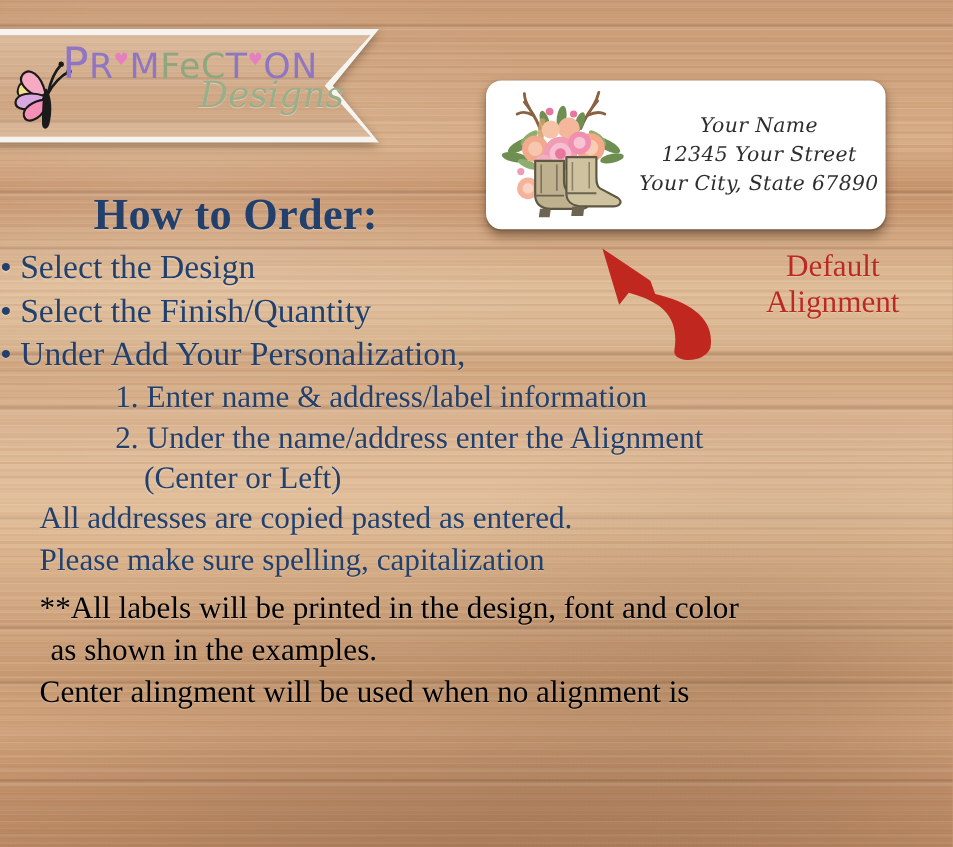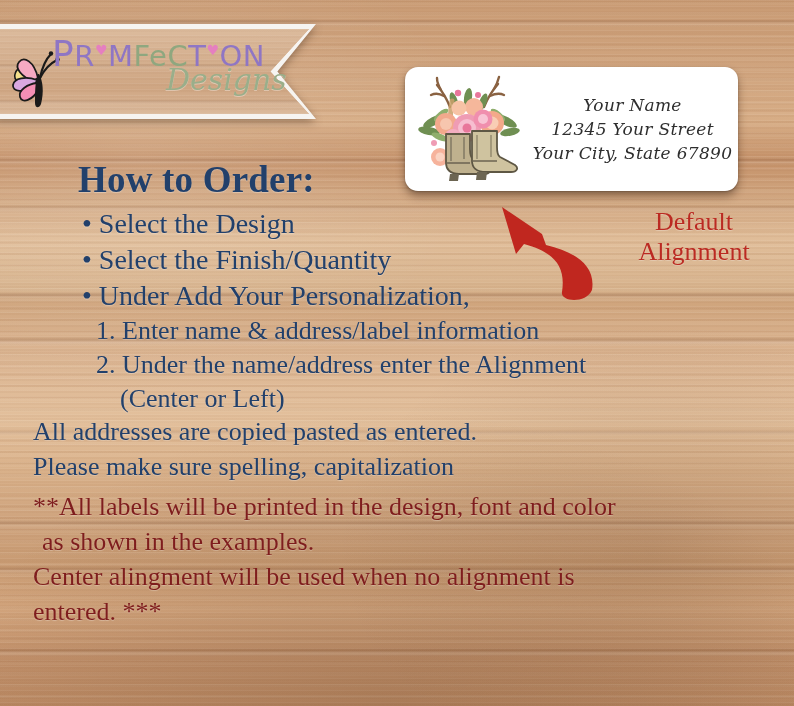--- a/index.html
+++ b/index.html
@@ -160,40 +160,40 @@
     text-shadow:0 1px 1px rgba(255,255,255,.28);
   }
   #heading{
     font-family:"Liberation Serif",serif;font-weight:bold;
     font-size:37px;color:#22406b;margin:0 0 4px 78px;line-height:1.18;
     letter-spacing:.2px;
   }
   .bullet-line{
     font-family:"Liberation Serif",serif;
     font-size:28px;color:#22406b;line-height:1.29;
-    margin-left:82px;white-space:nowrap;
+    white-space:nowrap;
   }
   .num-line{
     font-family:"Liberation Serif",serif;
     font-size:26px;color:#22406b;line-height:1.30;
     margin-left:96px;white-space:nowrap;
   }
   .sub-line{
     font-family:Liberation Serif, serif;
     font-size:26px;color:#22406b;line-height:1.30;
     margin-left:120px;white-space:nowrap;
   }
   .para-line{
     font-family:"Liberation Serif",serif;
     font-size:26px;color:#22406b;line-height:1.34;
     margin-left:33px;white-space:nowrap;
   }
   .red-line{
     font-family:"Liberation Serif",serif;
-    font-size:26px;color:#7f1d1d;line-height:1.34;
+    font-size:26px;color:#000000;line-height:1.34;
     margin-left:33px;white-space:nowrap;
   }
   .red-line.indent{margin-left:42px;}
   .gap-sm{height:5px;}
 </style>
 </head>
 <body>
 
 <div id="wood"></div>
 
@@ -318,14 +318,13 @@
   <div class="sub-line">(Center or Left)</div>
 
   <div class="para-line">All addresses are copied pasted as entered.</div>
   <div class="para-line">Please make sure spelling, capitalization</div>
 
   <div class="gap-sm"></div>
 
   <div class="red-line">**All labels will be printed in the design, font and color</div>
   <div class="red-line indent"> as shown in the examples.</div>
   <div class="red-line">Center alingment will be used when no alignment is</div>
-  <div class="red-line">entered. ***</div>
 </div>
 
 </body></html>

